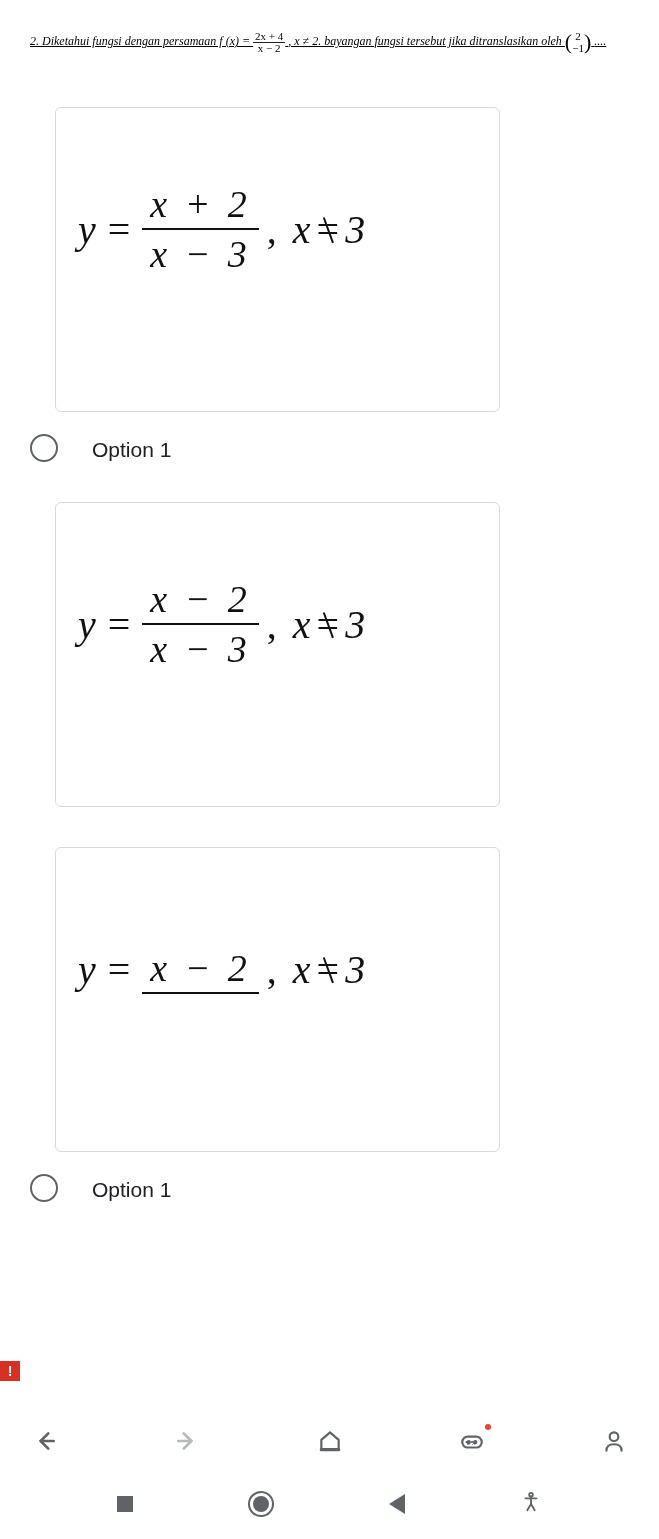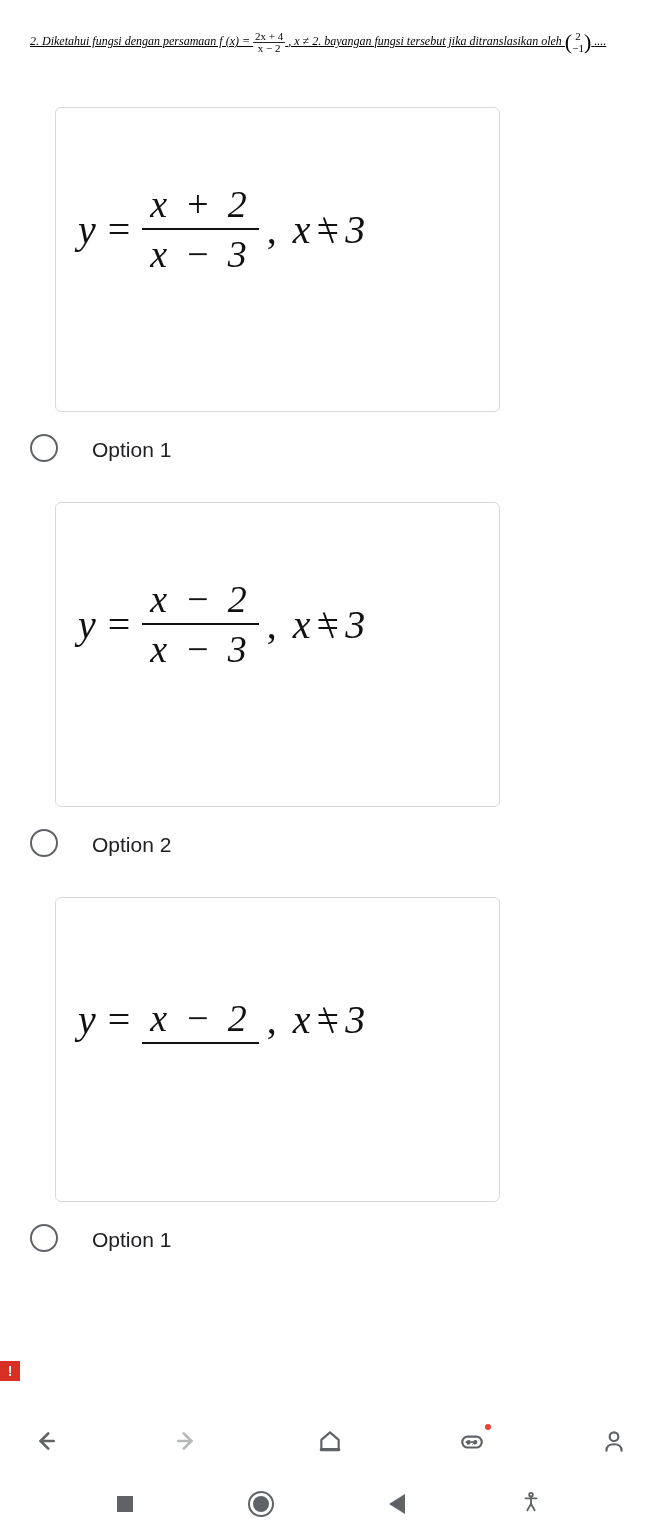--- a/index.html
+++ b/index.html
@@ -210,24 +210,20 @@
           <span class="n">x  −  2</span>
           <span class="line"></span>
           <span class="d">x  −  3</span>
         </span>
         <span class="comma">,</span>
         <span>x</span>
         <span class="ne">=</span>
         <span>3</span>
       </div>
     </div>
-    <div class="radio-row">
-      <div class="radio"></div>
-      <div class="radio-label">Option 2</div>
-    </div>
   </div>
 
   <div class="option-block">
     <div class="card">
       <div class="formula">
         <span>y</span>
           <span class="eq">=</span>
         <span class="bigfrac">
           <span class="n">x  −  2</span>
           <span class="line"></span>

